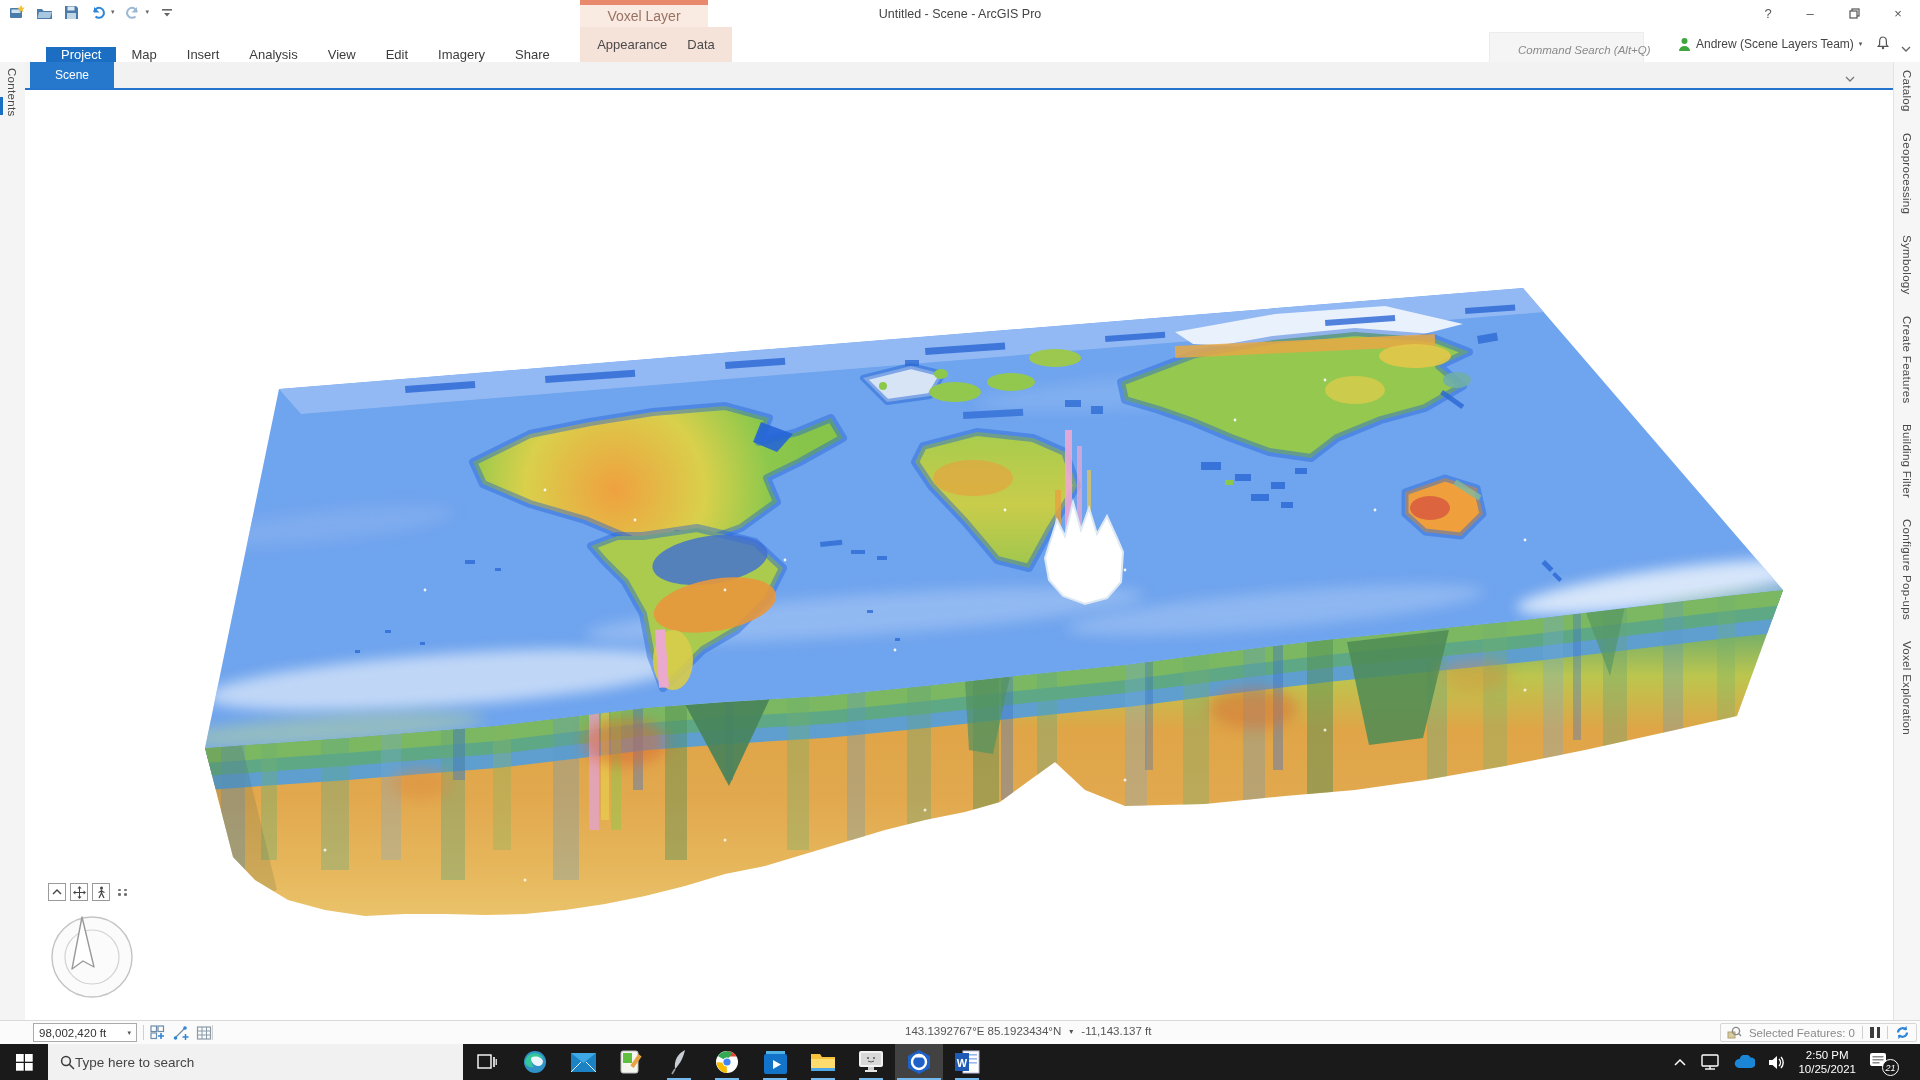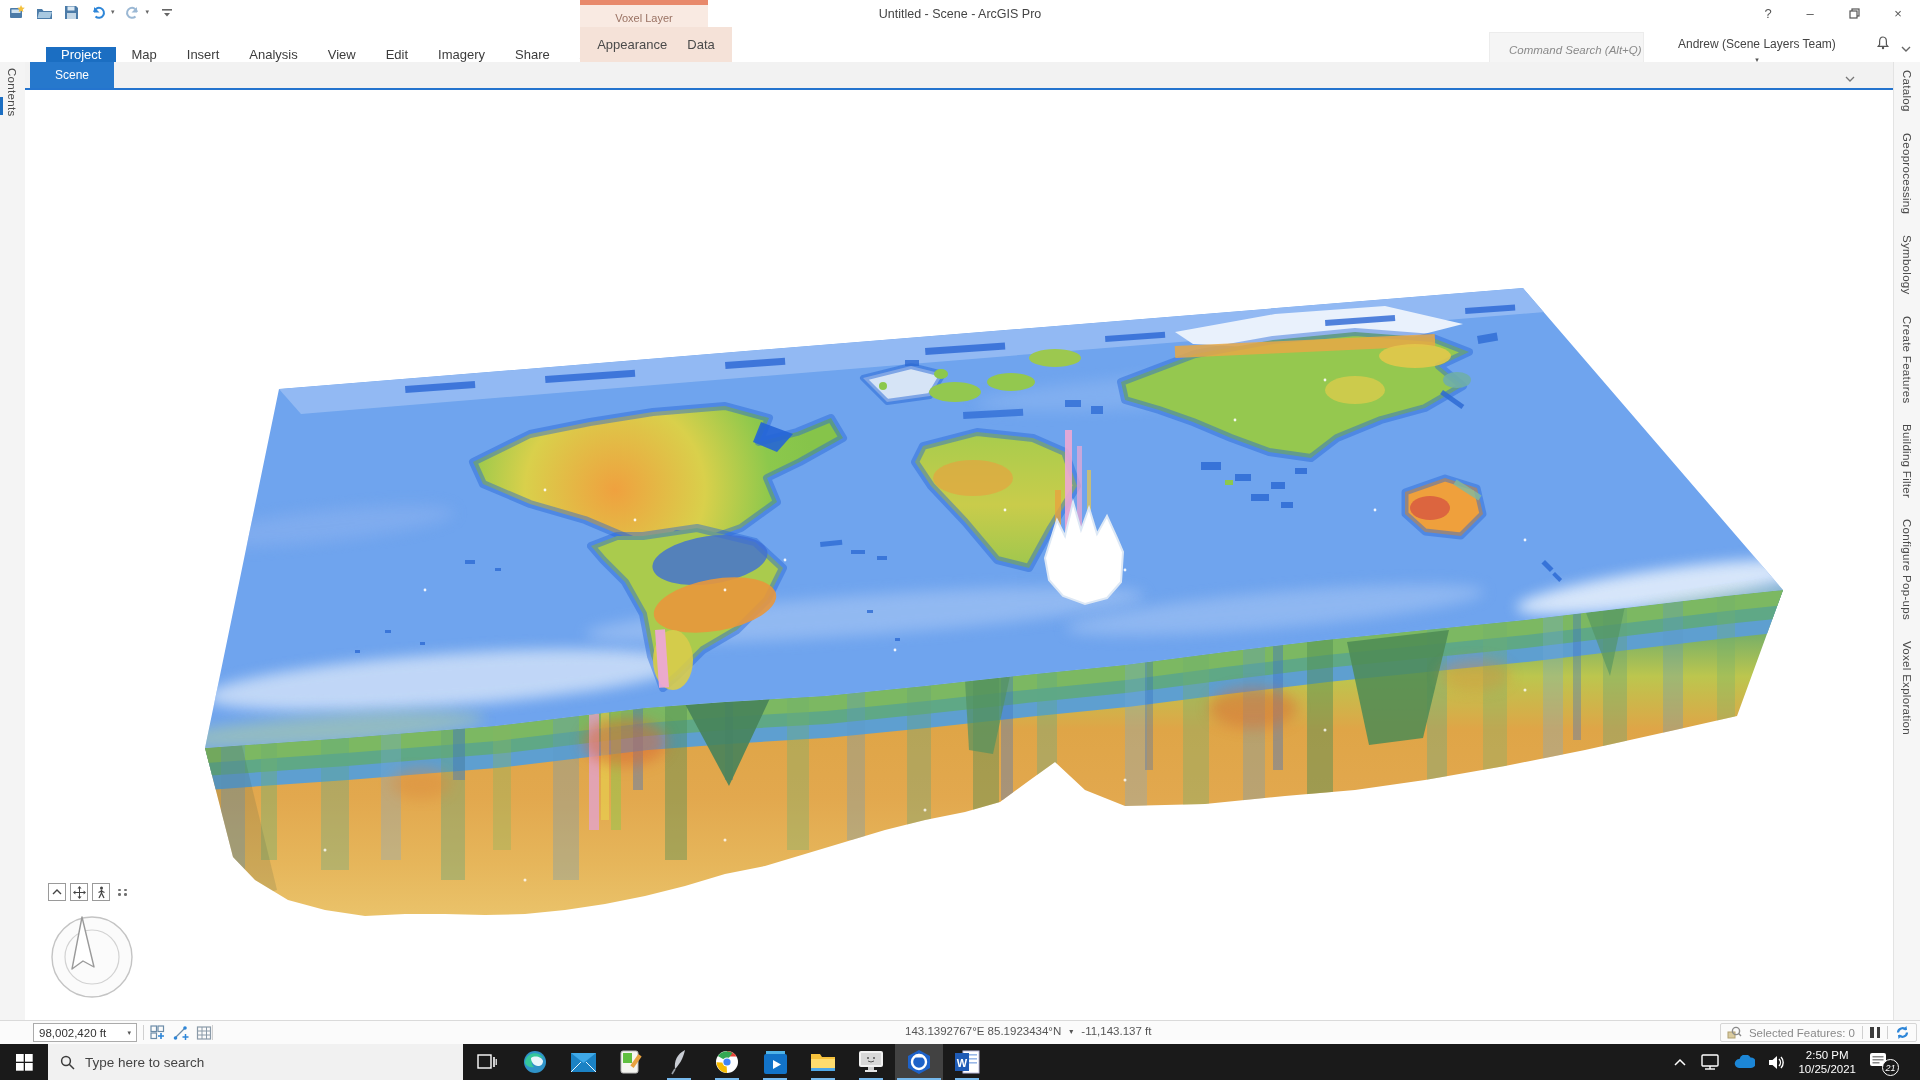--- a/index.html
+++ b/index.html
@@ -10,38 +10,38 @@
   
   .titlebar { position:relative; height:27px; background:#ffffff; }
   .qat { position:absolute; left:8px; top:3px; display:flex; align-items:center; gap:9px; }
   .qat .qicon { width:18px; height:18px; display:flex; align-items:center; justify-content:center; }
   .qat .caret { font-size:7px; color:#666; margin-left:-5px; }
   .win-title { position:absolute; left:0; right:0; top:0; height:27px; display:flex;
     align-items:center; justify-content:center; font-size:12.5px; color:#444; pointer-events:none; }
   .ctx-group-title { position:absolute; left:580px; width:128px; top:0; height:27px;
     background:#f9eae2; display:flex; align-items:flex-end; justify-content:center; }
   .ctx-group-title .bar { position:absolute; top:0; left:0; right:0; height:5px; background:#e8896b; }
-  .ctx-group-title .lbl { font-size:11px; color:#9a7263; padding-bottom:3px; }
+  .ctx-group-title .lbl { font-size:14px; color:#9a7263; padding-bottom:3px; }
   .win-controls { position:absolute; right:0; top:0; height:27px; display:flex; align-items:center; }
   .win-btn { width:44px; height:27px; display:flex; align-items:center; justify-content:center;
     font-size:13px; color:#555; }
   .help-btn { width:40px; }
 
   
   .tabrow { position:relative; height:35px; background:#ffffff; }
   .rtabs { display:flex; height:35px; align-items:flex-end;padding-left:46px; }
   .rtab { padding:0 15px; display:flex; align-items:center; font-size:13px; color:#3c3c3c; }
   .rtab.active { background:#1b6ec2; color:#fff; }
   .ctx-tabs { position:absolute; left:580px; width:152px; top:0; height:35px; background:#f5e2d8;
     display:flex; align-items:center; justify-content:center; gap:0; }
   .ctx-tab { font-size:13px; color:#4a4a4a; padding:0 10px; }
   .cmd-search { position:absolute; left:1489px; top:5px; width:155px; height:36px; background:#f5f5f5;
-    border:1px solid #ececec; display:flex; align-items:center; gap:6px; padding:0 13px; }
+    border:1px solid #ececec; display:flex; align-items:center; gap:6px; padding:0 22px; }
   .cmd-search .ph { font-size:11.5px; font-style:italic; color:#8a8a8a; white-space:nowrap; }
-  .account { position:absolute; left:1678px; top:5px; height:24px; display:flex; align-items:center; gap:5px;flex-direction:column; }
+  .account { position:absolute; left:1678px; top:5px; height:24px; display:flex; align-items:center; gap:5px; }
   .account .name { font-size:12px; color:#444; white-space:nowrap; }
   .bell { position:absolute; left:1876px; top:8px; }
   .ribbon-collapse { position:absolute; left:1900px; top:12px; }
 
   
   .main { position:relative; height:958px; display:flex; }
   .side-strip { width:25px; background:#f4f4f4; position:relative; }
   .side-strip.right { width:27px; background:#f6f6f6; border-left:1px solid #e3e3e3;
     display:flex; flex-direction:column; align-items:center; padding-top:8px; gap:21px; }
   .vlabel { writing-mode:vertical-rl; font-size:11.5px; color:#4a4a4a; letter-spacing:.3px; white-space:nowrap; }
@@ -76,21 +76,21 @@
   .sb-center { position:absolute; left:905px; top:4px; display:flex; align-items:center; gap:8px; color:#555; }
   .sb-right { position:absolute; right:3px; top:2px; height:19px; border:1px solid #d6d6d6;
     border-radius:2px; display:flex; align-items:center; gap:7px; padding:0 6px; color:#8a8a8a; }
   .pausebars { display:flex; gap:3px; }
   .pausebars i { width:3.5px; height:11px; background:#3c3c3c; }
   .vbar { width:1px; height:13px; background:#d0d0d0; }
 
   
   .taskbar { position:relative; height:36px; background:#1a1a1a; display:flex; align-items:stretch; }
   .tb-start { width:48px; display:flex; align-items:center; justify-content:center; }
-  .tb-search { width:415px; background:#f1f1f1; display:flex; align-items:center; gap:10px; padding:0 12px; }
+  .tb-search { width:415px; background:#f1f1f1; display:flex; align-items:center; padding:0 12px; }
   .tb-search span { font-size:13.5px; color:#444; }
   .tb-slot { width:48px; position:relative; display:flex; align-items:center; justify-content:center; }
   .tb-slot.active { background:#424242; }
   .tb-slot .runline { position:absolute; bottom:0; left:12px; right:12px; height:2px; background:#76b9ed; }
   .tb-slot.active .runline { left:2px; right:2px; }
   .tb-tray { margin-left:auto; display:flex; align-items:center; gap:13px; padding-right:21px; }
   .tb-clock { text-align:center; color:#fff; font-size:11.5px; line-height:14px; }
   .tb-badge { position:relative; width:30px; height:24px;font-style:italic; }
   .tb-badge .bubble { position:absolute; left:0; top:2px; }
   .tb-badge .cnt { position:absolute; right:0; bottom:-2px; width:17px; height:17px; border:1.5px solid #fff;

